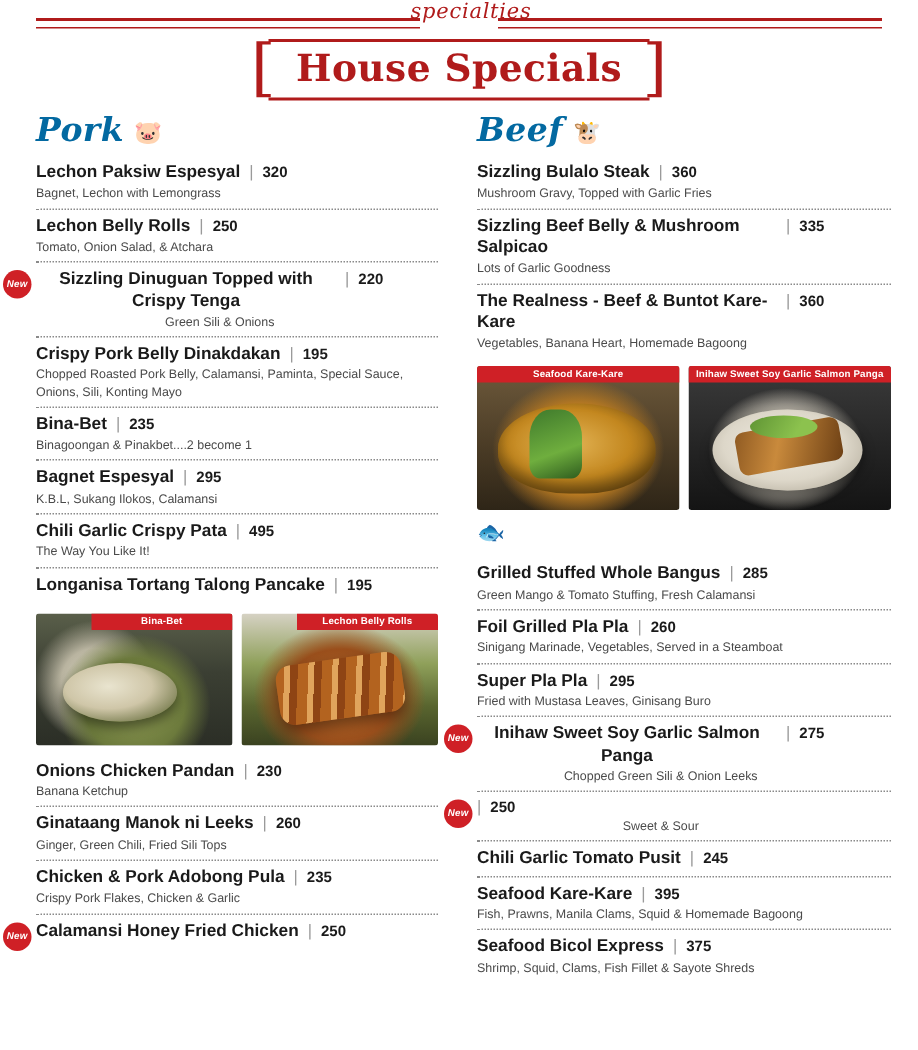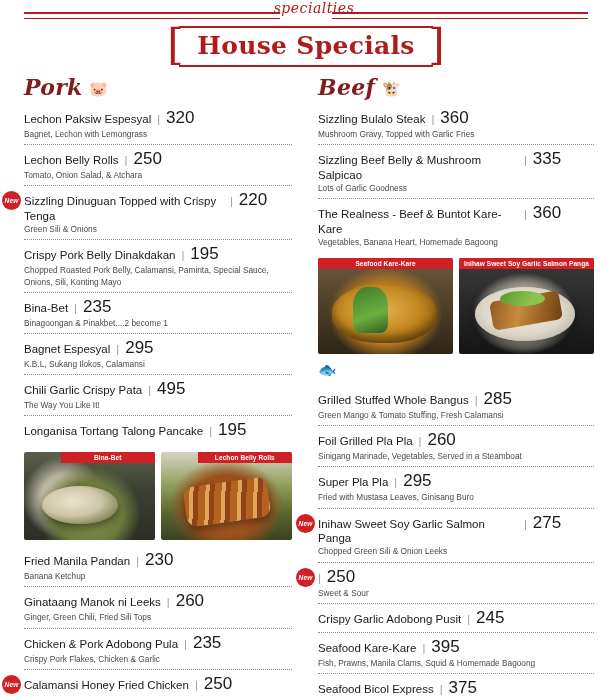--- a/index.html
+++ b/index.html
@@ -87,21 +87,21 @@
     display: flex;
     align-items: flex-end;
     gap: 7px;
     margin: 4px 0 6px;
   }
   .section-title {
     font-family: "DejaVu Serif", serif;
     font-style: italic;
     font-size: 22px;
     font-weight: bold;
-    color: #7f1d1d;
+    color: #0369a1;
     letter-spacing: .3px;
     line-height: 1;
   }
   .section-icon {
     font-size: 15px;
     line-height: 1;
     padding-bottom: 2px;
   }
 
   
@@ -114,33 +114,33 @@
   .item.no-rule { border-bottom: none; }
 
   .item-head {
     display: flex;
     align-items: baseline;
     gap: 6px;
   }
   .item-name {
     font-family: "Liberation Sans", sans-serif;
     font-size: 11.5px;
-    font-weight: normal;
+    font-weight: bold;
     color: #1a1a1a;
     line-height: 1.25;
     max-width: 200px;
   }
   .sep {
     color: #9a9a9a;
     font-size: 11px;
     font-weight: normal;
   }
   .price {
-    font-size: 17px;
-    font-weight: normal;
+    font-size: 10px;
+    font-weight: bold;
     color: #1a1a1a;
     white-space: nowrap;
   }
   .item-desc {
     font-size: 8.3px;
     color: #4a4a4a;
     line-height: 1.35;
     margin-top: 1px;
     max-width: 245px;
   }
@@ -154,21 +154,21 @@
     background: #cf2026;
     color: #fff;
     font-size: 6.5px;
     font-weight: bold;
     font-style: italic;
     display: flex;
     align-items: center;
     justify-content: center;
     letter-spacing: .2px;
   }
-  .item.has-badge { padding-left: 0; }
+  .item.has-badge { padding-left: 0; text-align: center; }
   .list-inner { position: relative; }
 
   
   .photo-row {
     display: flex;
     gap: 6px;
     margin: 8px 0 6px;
   }
   .photo {
     position: relative;
@@ -397,21 +397,21 @@
       <div class="photo ph-belly">
         <div class="cap right-tab" style="right:0;">Lechon Belly Rolls</div>
       </div>
     </div>
 
 
     <div class="list-inner">
 
       <div class="item">
         <div class="item-head">
-          <span class="item-name">Fried Manila Pandan</span>
+          <span class="item-name">Onions Chicken Pandan</span>
           <span class="sep">|</span>
           <span class="price">230</span>
         </div>
         <div class="item-desc">Banana Ketchup</div>
       </div>
 
       <div class="item">
         <div class="item-head">
           <span class="item-name">Ginataang Manok ni Leeks</span>
           <span class="sep">|</span>
@@ -538,21 +538,21 @@
         <div class="new-badge">New</div>
         <div class="item-head">
           <span class="sep">|</span>
           <span class="price">250</span>
         </div>
         <div class="item-desc">Sweet &amp; Sour</div>
       </div>
 
       <div class="item">
         <div class="item-head">
-          <span class="item-name">Crispy Garlic Adobong Pusit</span>
+          <span class="item-name">Chili Garlic Tomato Pusit</span>
           <span class="sep">|</span>
           <span class="price">245</span>
         </div>
       </div>
 
       <div class="item">
         <div class="item-head">
           <span class="item-name">Seafood Kare-Kare</span>
           <span class="sep">|</span>
           <span class="price">395</span>

